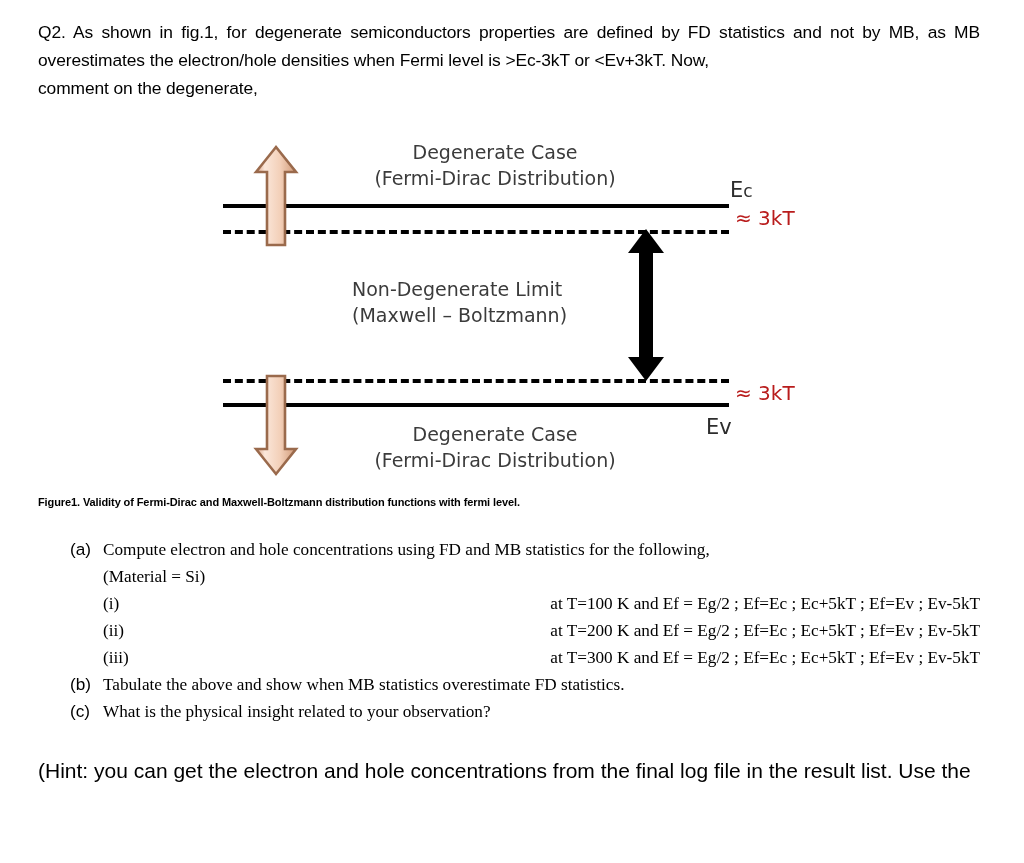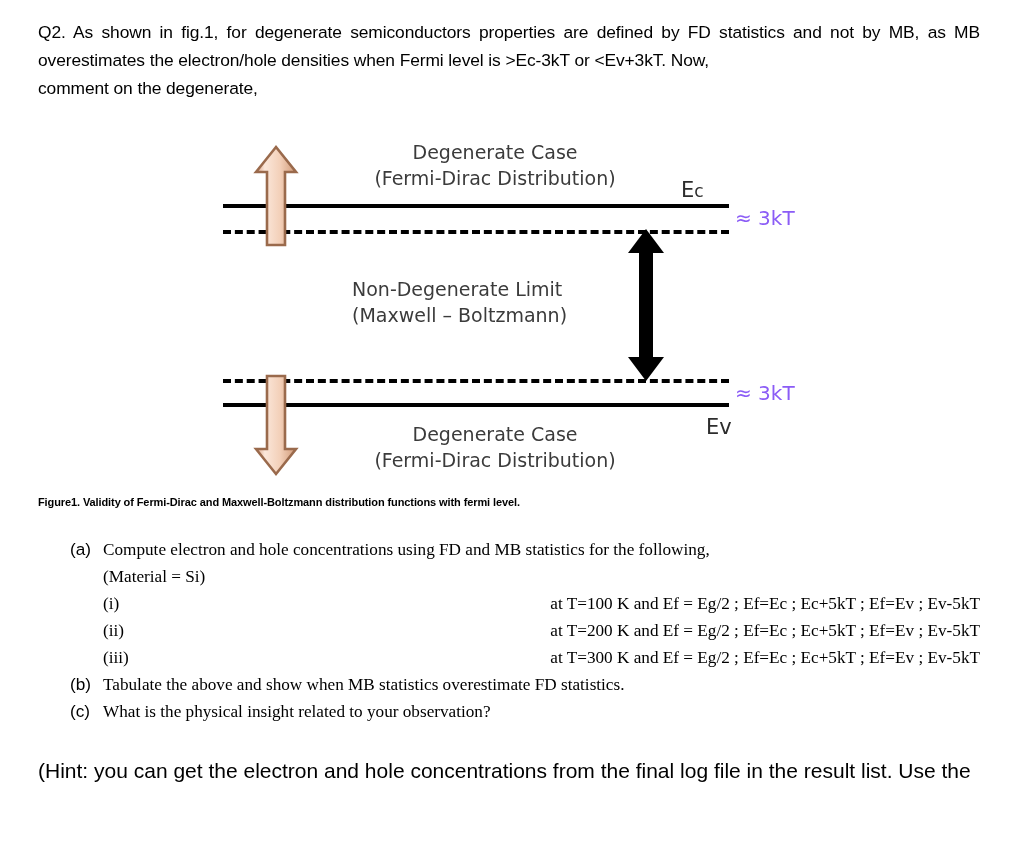--- a/index.html
+++ b/index.html
@@ -74,21 +74,21 @@
     font-family: "DejaVu Sans", sans-serif;
     color: #2d2d2d;
     white-space: nowrap;
   }
   .level-label .big { font-size: 21px; }
   .level-label .sml { font-size: 17px; }
 
   .kt-label {
     position: absolute;
     font-family: "DejaVu Sans", sans-serif;
-    color: #8b5cf6;
+    color: #b91c1c;
     font-size: 20px;
     white-space: nowrap;
   }
 
   .arrow-svg { position: absolute; }
 
   
   .fig-caption {
     position: absolute;
     left: 38px;
@@ -155,21 +155,21 @@
 
   <div class="figure">
 
     <div class="fig-label centered" style="left:320px; top:6px; width:350px;">
       <div>Degenerate Case</div>
       <div>(Fermi-Dirac Distribution)</div>
     </div>
 
     <div class="band-line-solid" style="left:223px; top:71px; width:506px;"></div>
 
-    <div class="level-label" style="left:681px; top:45px;">
+    <div class="level-label" style="left:730px; top:45px;">
       <span class="big">E</span><span class="sml">c</span>
     </div>
 
     <div class="band-line-dashed" style="left:223px; top:97px; width:506px;"></div>
 
     <div class="kt-label" style="left:735px; top:73px;">≈ 3kT</div>
 
     <svg class="arrow-svg" style="left:251px; top:11px;" width="50" height="104" viewBox="0 0 50 104">
       <defs>
         <linearGradient id="tanGradUp" x1="0" y1="0" x2="1" y2="0">

